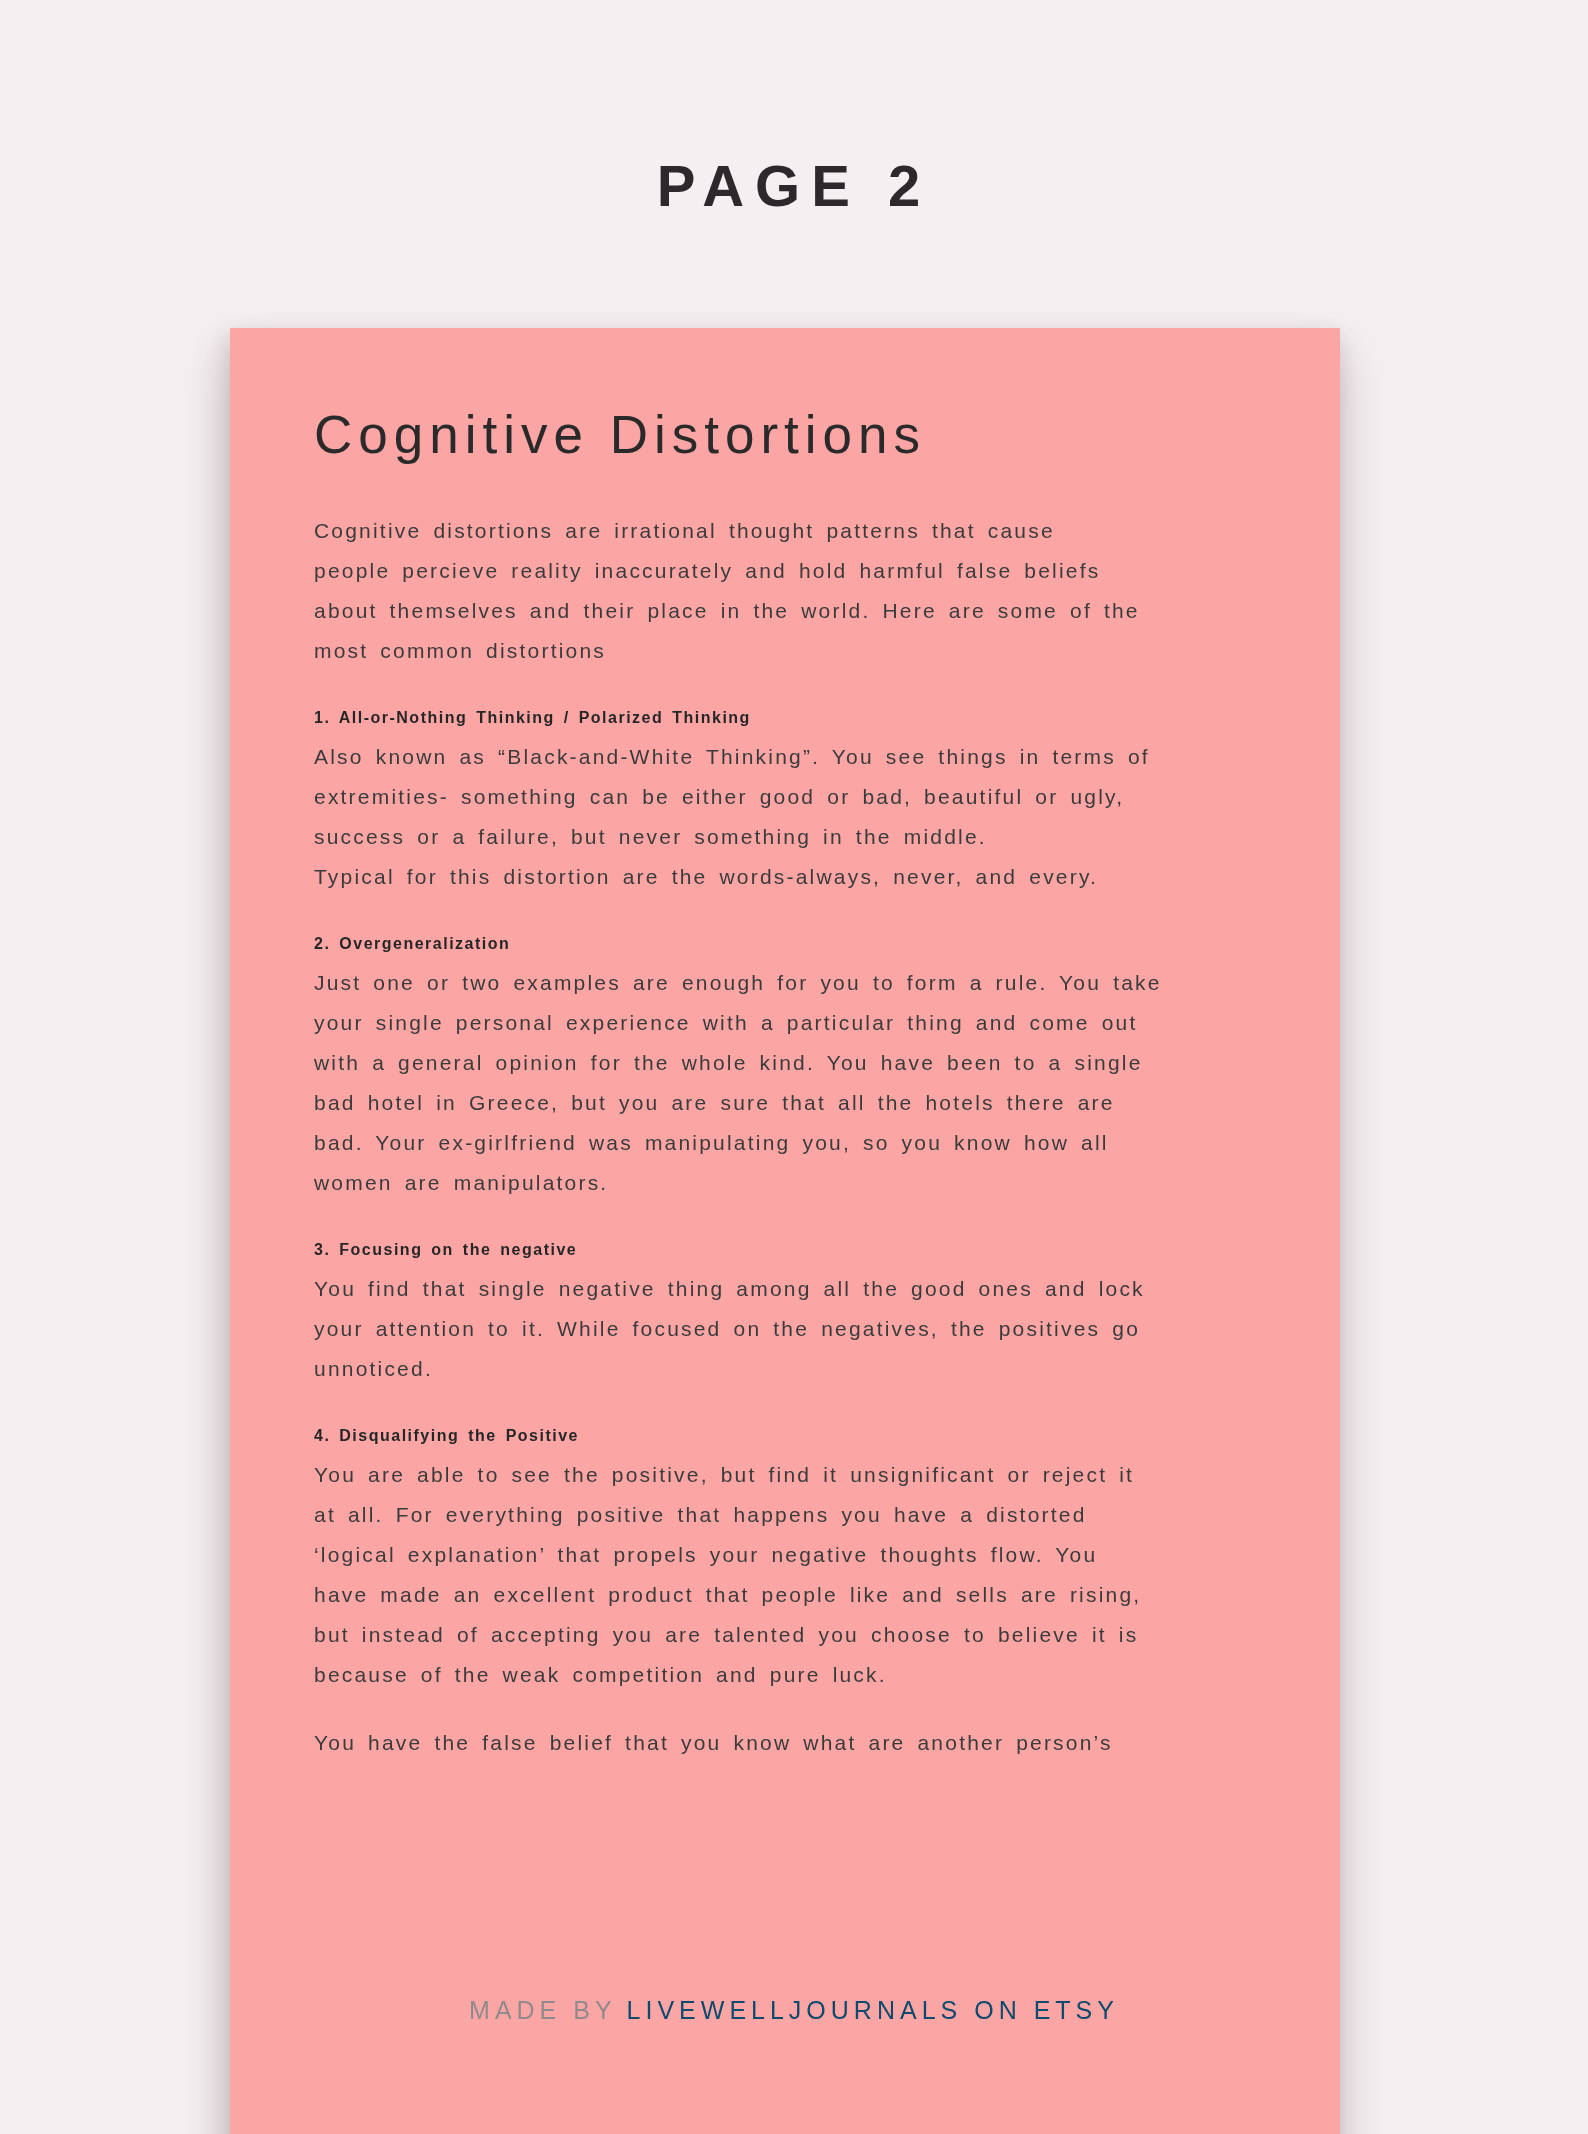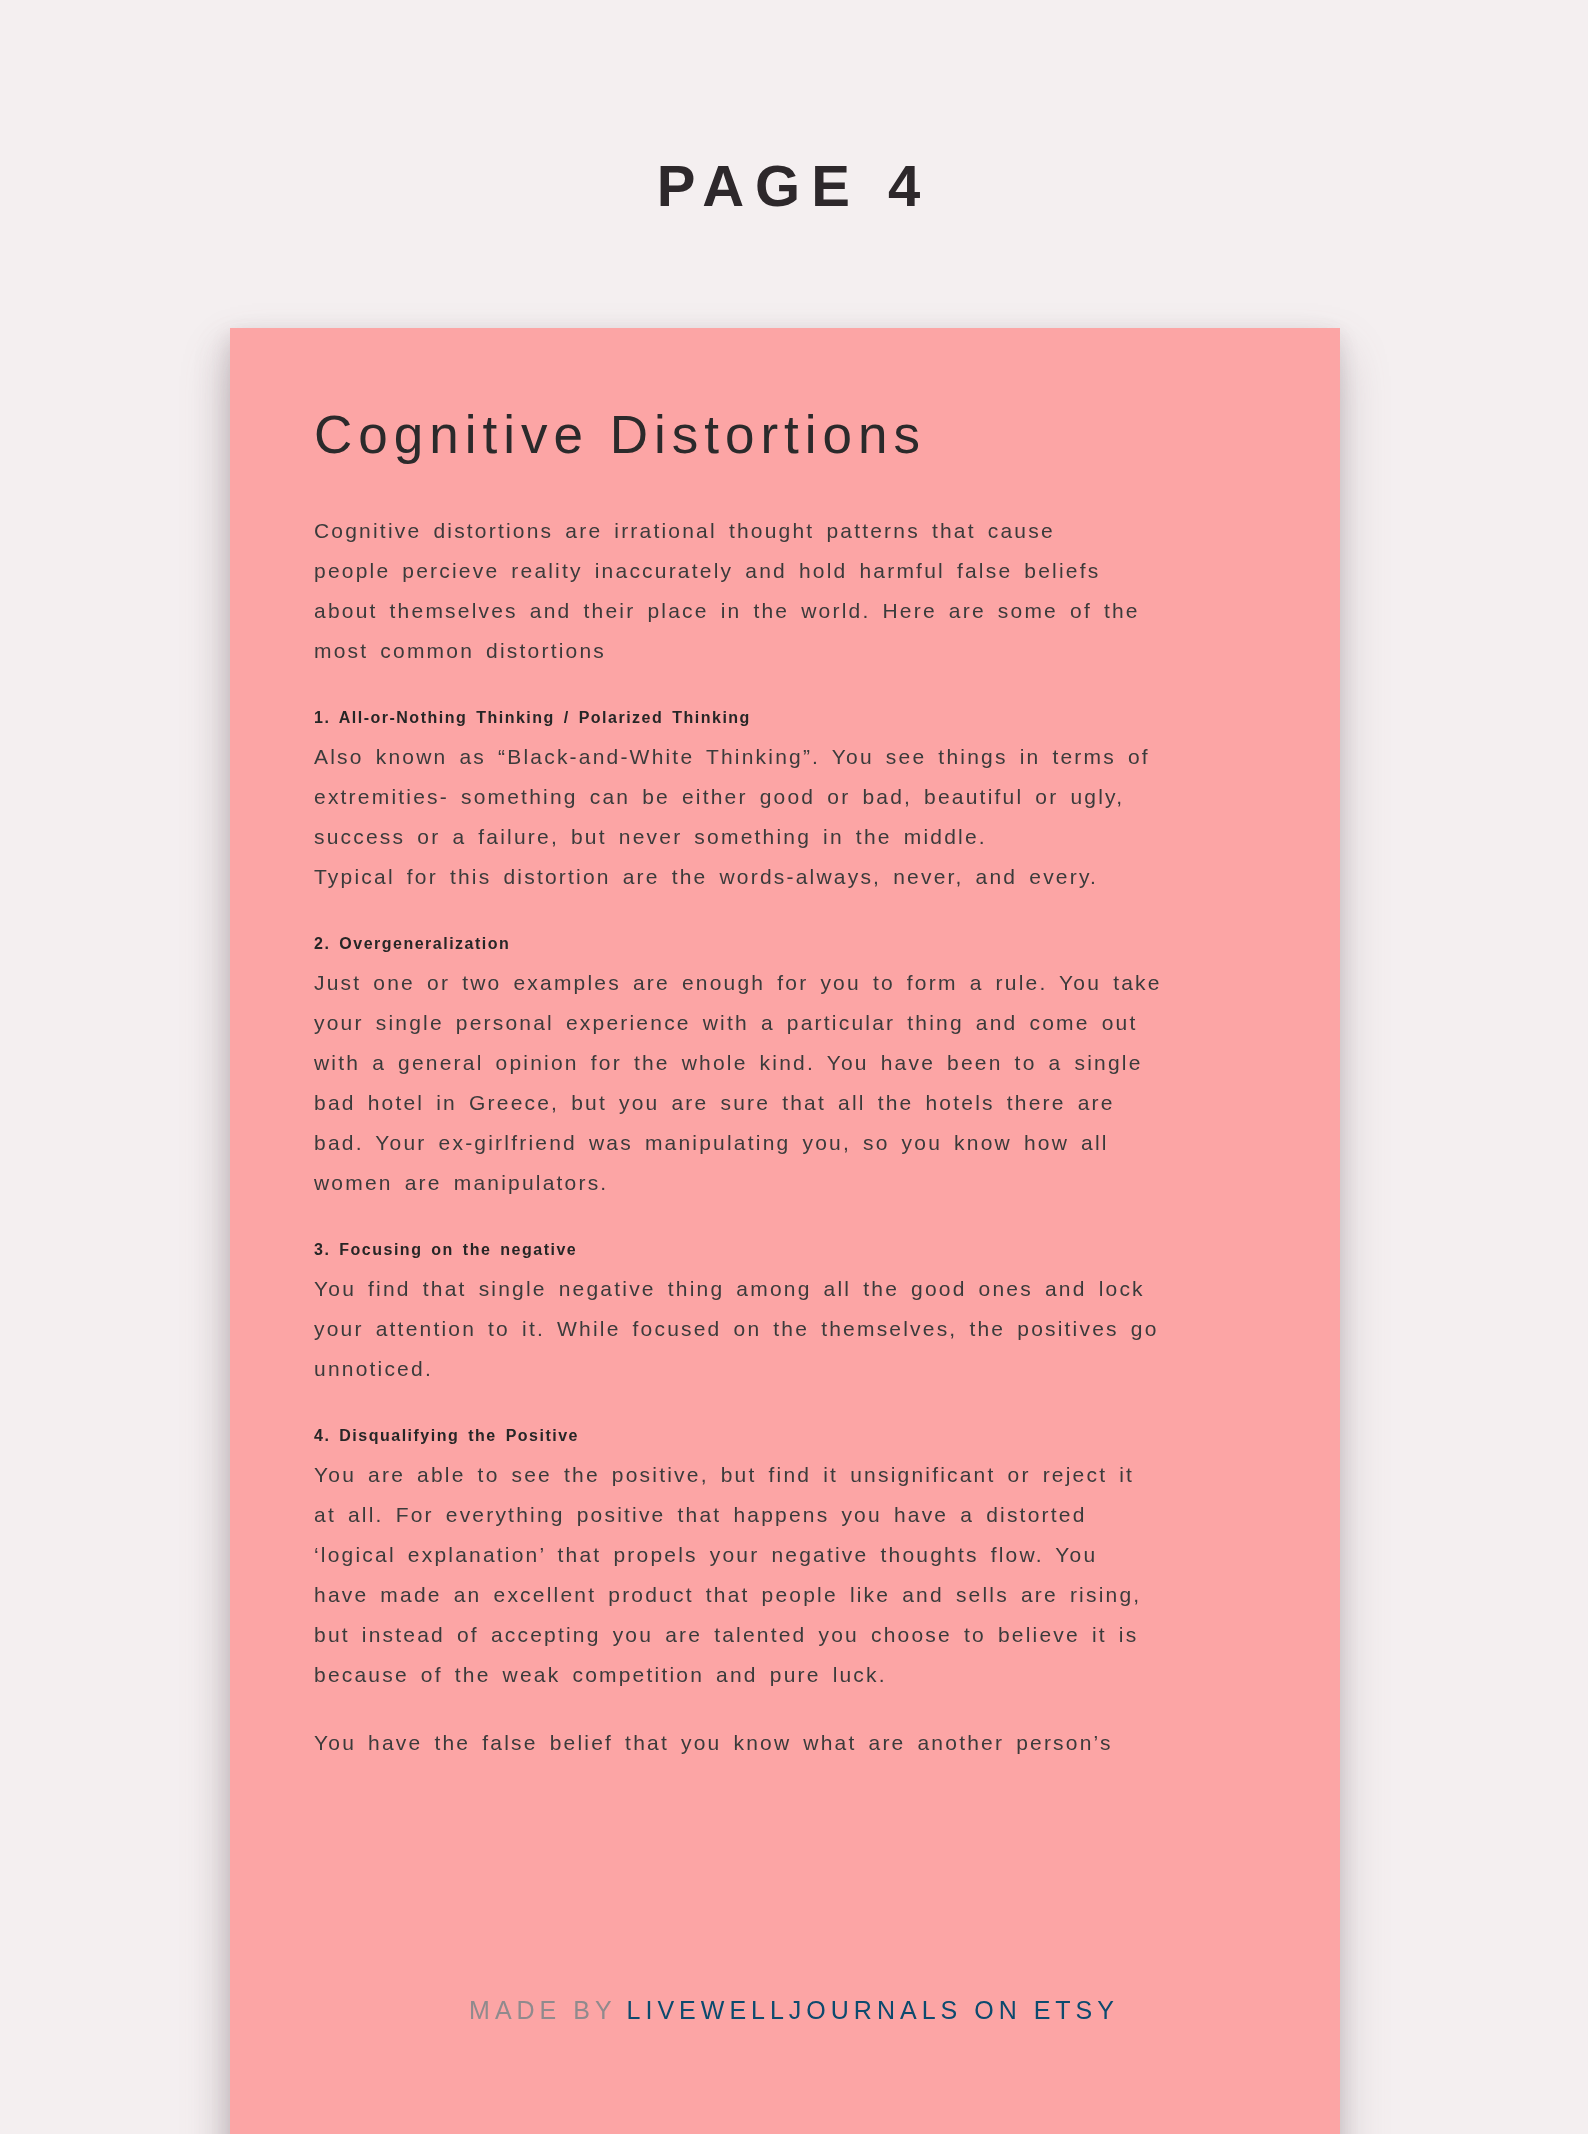--- a/index.html
+++ b/index.html
@@ -103,21 +103,21 @@
     color: #908a8d;
     margin-right: 10px;
   }
   .page-footer .brand {
     color: #0c4a6e;
   }
 </style>
 </head>
 <body>
 
-<div class="page-label">PAGE 4</div>
+<div class="page-label">PAGE 2</div>
 
 <div class="card">
 
   <h1 class="doc-title">Cognitive Distortions</h1>
 
   <p class="doc-intro">Cognitive distortions are irrational thought patterns that cause
 people percieve reality inaccurately and hold harmful false beliefs
 about themselves and their place in the world. Here are some of the
 most common distortions</p>
 
@@ -135,21 +135,21 @@
 your single personal experience with a particular thing and come out
 with a general opinion for the whole kind. You have been to a single
 bad hotel in Greece, but you are sure that all the hotels there are
 bad. Your ex-girlfriend was manipulating you, so you know how all
 women are manipulators.</p>
   </div>
 
   <div class="doc-section">
     <h2 class="section-heading">3. Focusing on the negative</h2>
     <p class="section-body">You find that single negative thing among all the good ones and lock
-your attention to it. While focused on the themselves, the positives go
+your attention to it. While focused on the negatives, the positives go
 unnoticed.</p>
   </div>
 
   <div class="doc-section">
     <h2 class="section-heading">4. Disqualifying the Positive</h2>
     <p class="section-body">You are able to see the positive, but find it unsignificant or reject it
 at all. For everything positive that happens you have a distorted
 ‘logical explanation’ that propels your negative thoughts flow. You
 have made an excellent product that people like and sells are rising,
 but instead of accepting you are talented you choose to believe it is

